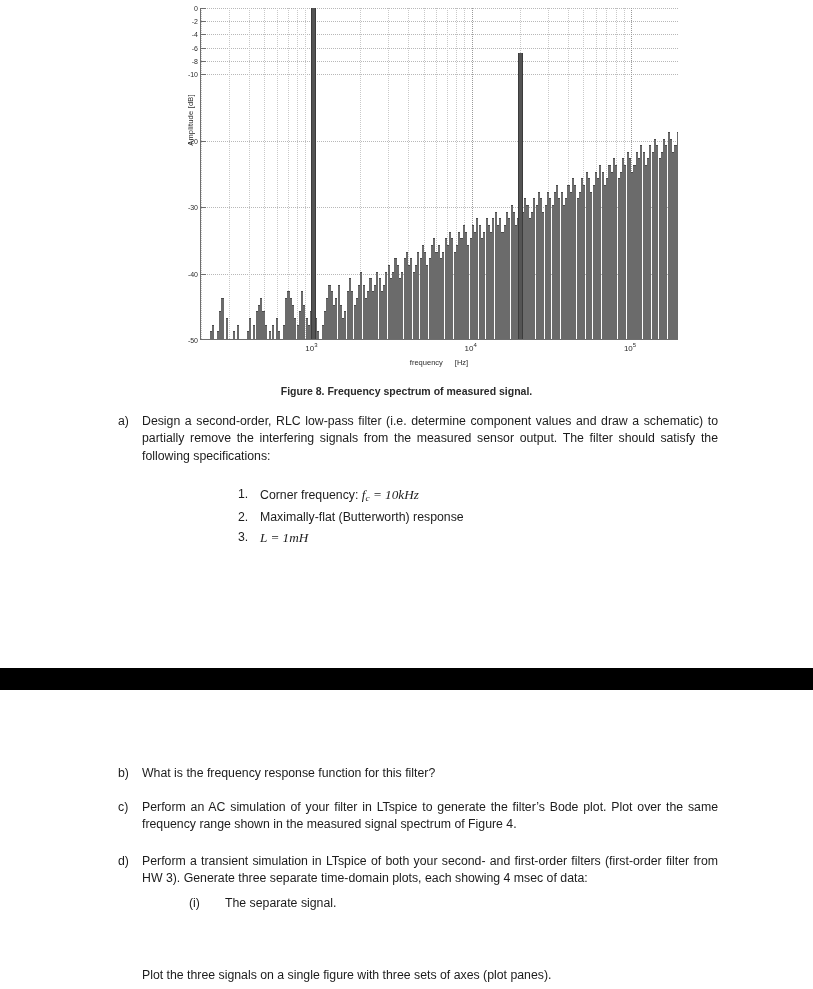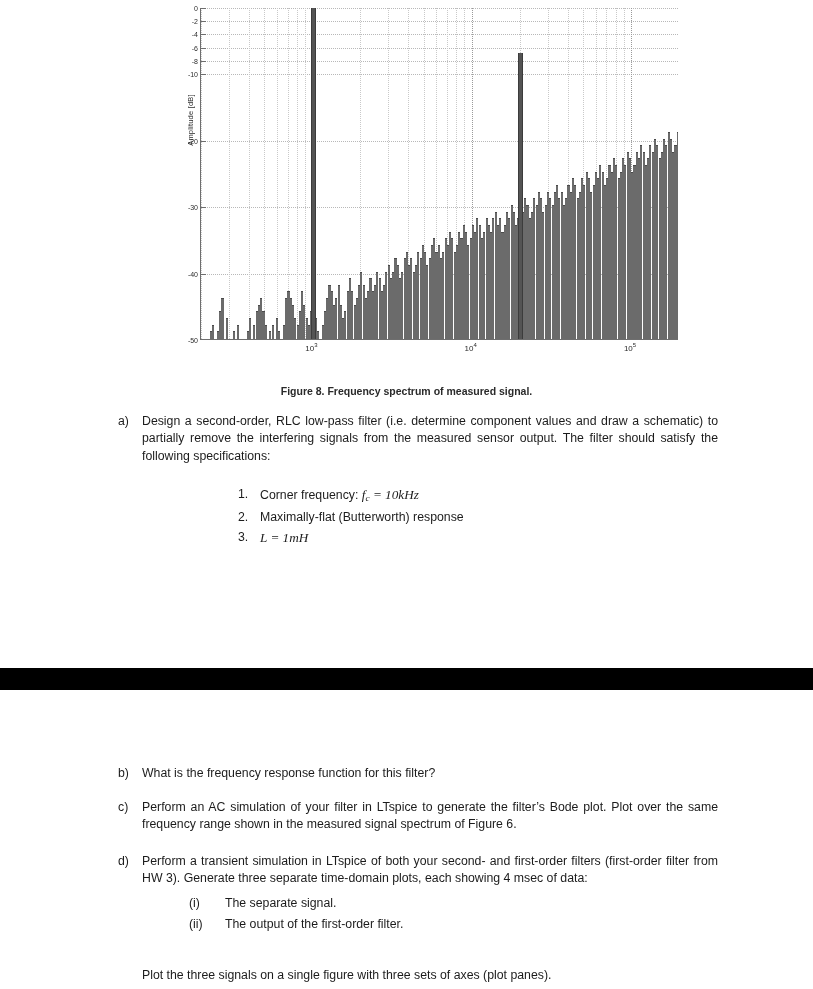--- a/index.html
+++ b/index.html
@@ -496,20 +496,23 @@
           <div class="tick-mark" style="top: 265.5px;"></div>
         </div>
     </div>
 
     <div id="x-ticklabels">
         <div class="xtl" style="left: 111.369px;">10<sup>3</sup></div>
         <div class="xtl" style="left: 270.703px;">10<sup>4</sup></div>
         <div class="xtl" style="left: 430.036px;">10<sup>5</sup></div>
       </div>
 
+    <div id="x-axis-title">
+      <span>frequency</span><span class="unit">[Hz]</span>
+    </div>
   </div>
 
   <div id="figure-caption">Figure 8. Frequency spectrum of measured signal.</div>
 </div>
 
 <div class="qitem" id="q-a" style="top:413px;">
   <span class="marker">a)</span>
   <span class="qtext">Design a second-order, RLC low-pass filter (i.e. determine component values and draw a schematic) to partially remove the interfering signals from the measured sensor output. The filter should satisfy the following specifications:</span>
 </div>
 
@@ -521,26 +524,25 @@
 
 <div id="black-bar"></div>
 
 <div class="qitem" id="q-b" style="top:765px;">
   <span class="marker">b)</span>
   <span class="qtext nojust">What is the frequency response function for this filter?</span>
 </div>
 
 <div class="qitem" id="q-c" style="top:799px;">
   <span class="marker">c)</span>
-  <span class="qtext">Perform an AC simulation of your filter in LTspice to generate the filter’s Bode plot. Plot over the same frequency range shown in the measured signal spectrum of Figure 6.</span>
+  <span class="qtext">Perform an AC simulation of your filter in LTspice to generate the filter’s Bode plot. Plot over the same frequency range shown in the measured signal spectrum of Figure 4.</span>
 </div>
 
 <div class="qitem" id="q-d" style="top:853px;">
   <span class="marker">d)</span>
   <span class="qtext">Perform a transient simulation in LTspice of both your second- and first-order filters (first-order filter from HW 3). Generate three separate time-domain plots, each showing 4 msec of data:</span>
 </div>
 
 <div id="sub-list">
     <div class="sub-row"><span class="sub-num">(i)</span><span>The separate signal.</span></div>
-    <div class="sub-row"><span class="sub-num">(ii)</span><span>The output of the first-order filter.</span></div>
   </div>
 
 <div id="closing-line">Plot the three signals on a single figure with three sets of axes (plot panes).</div>
 
 </body></html>

